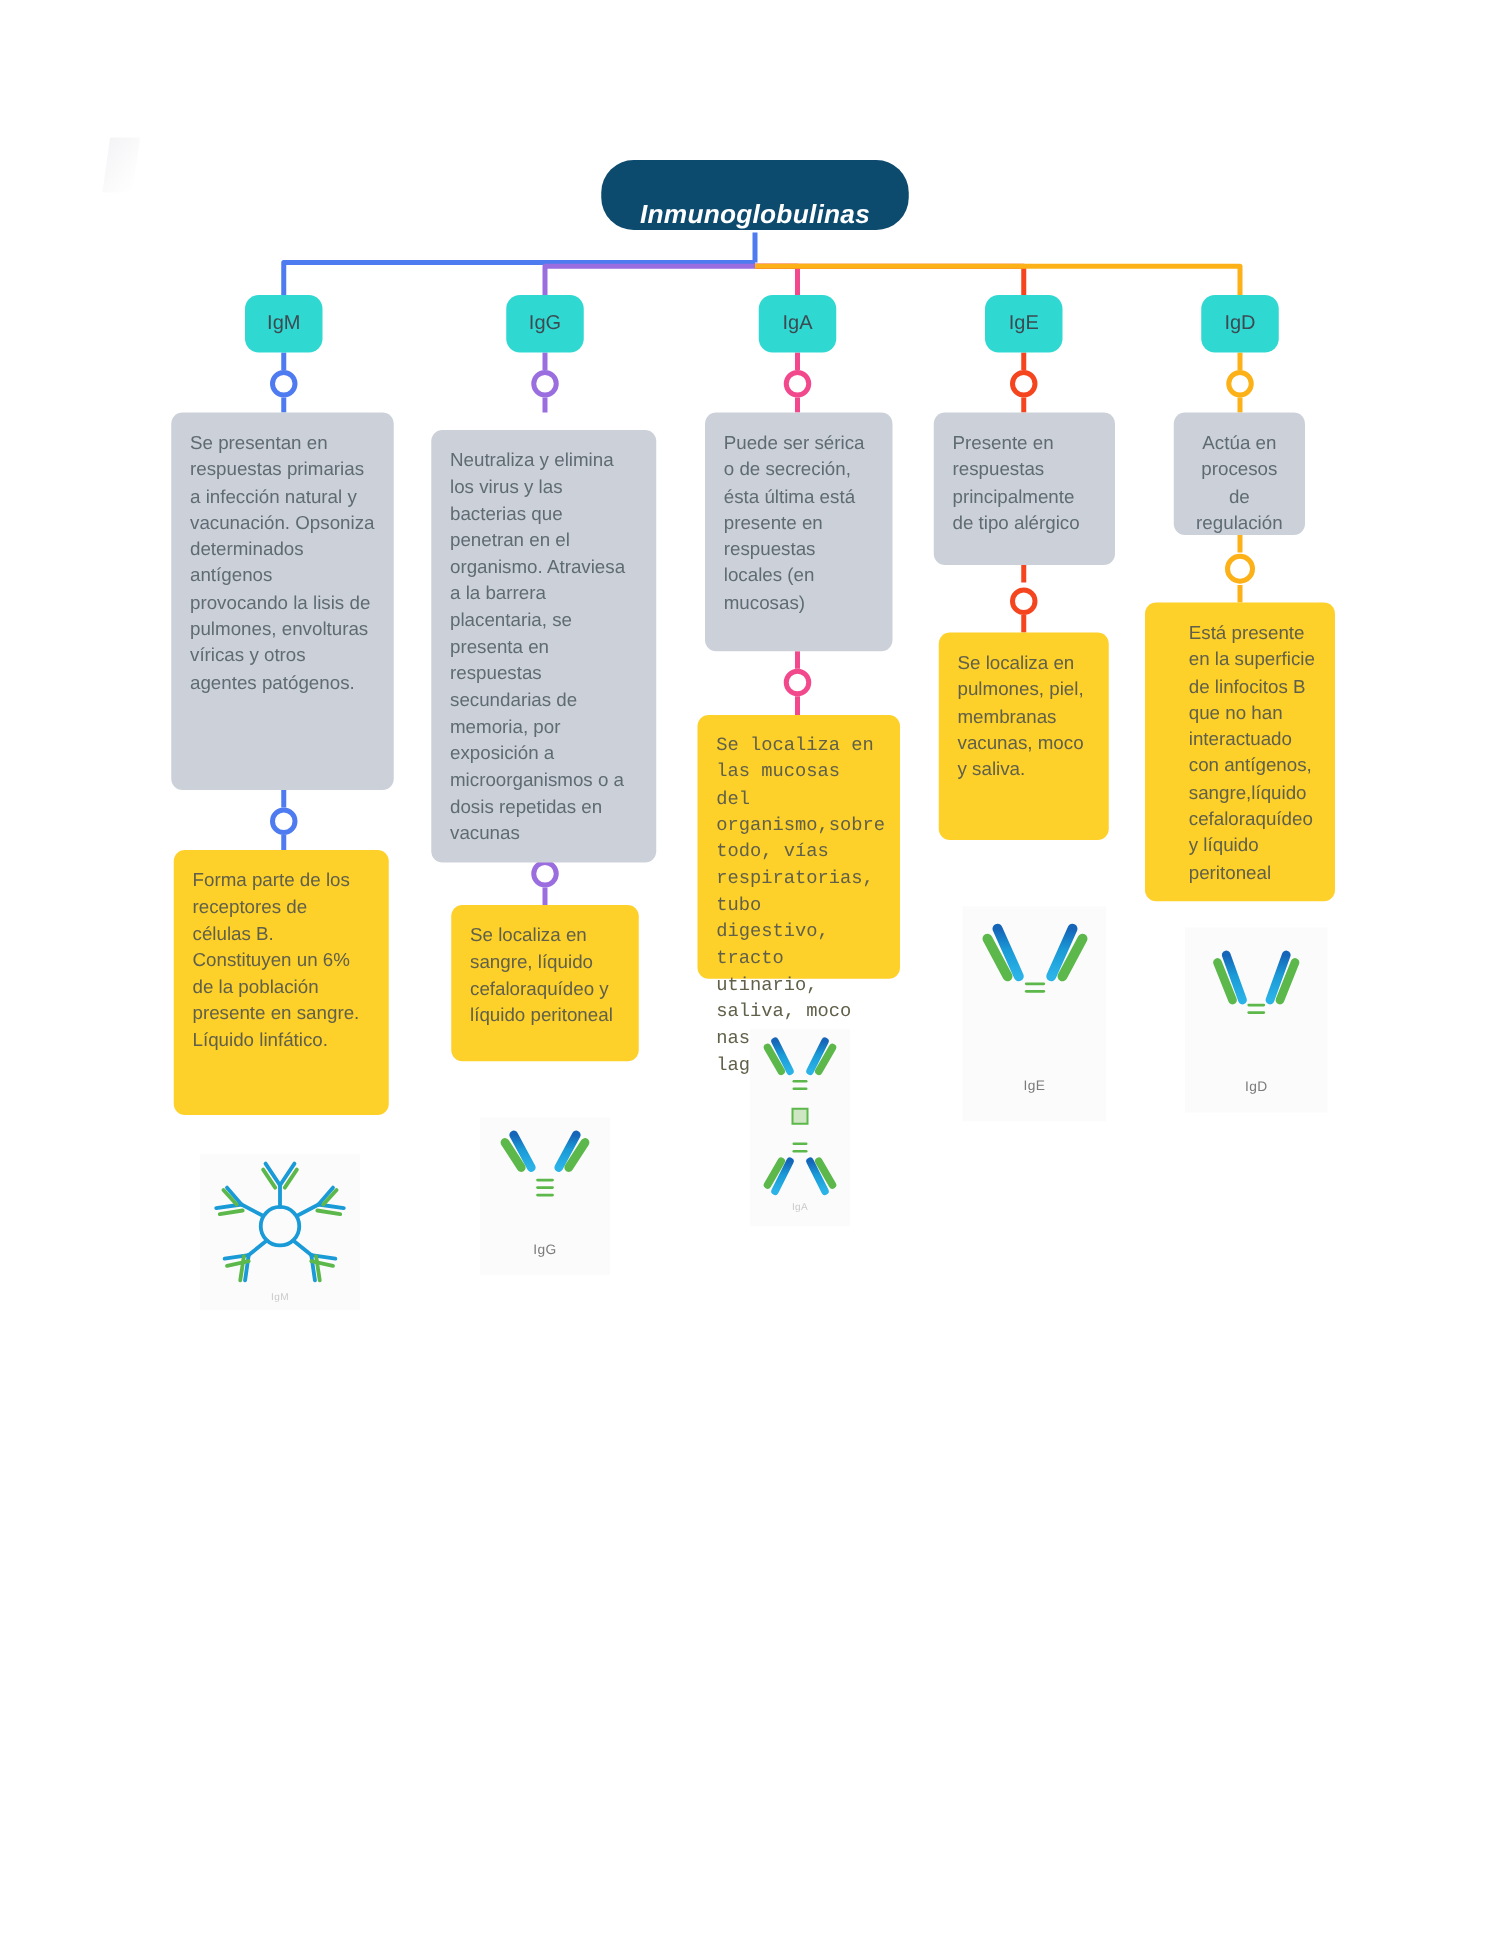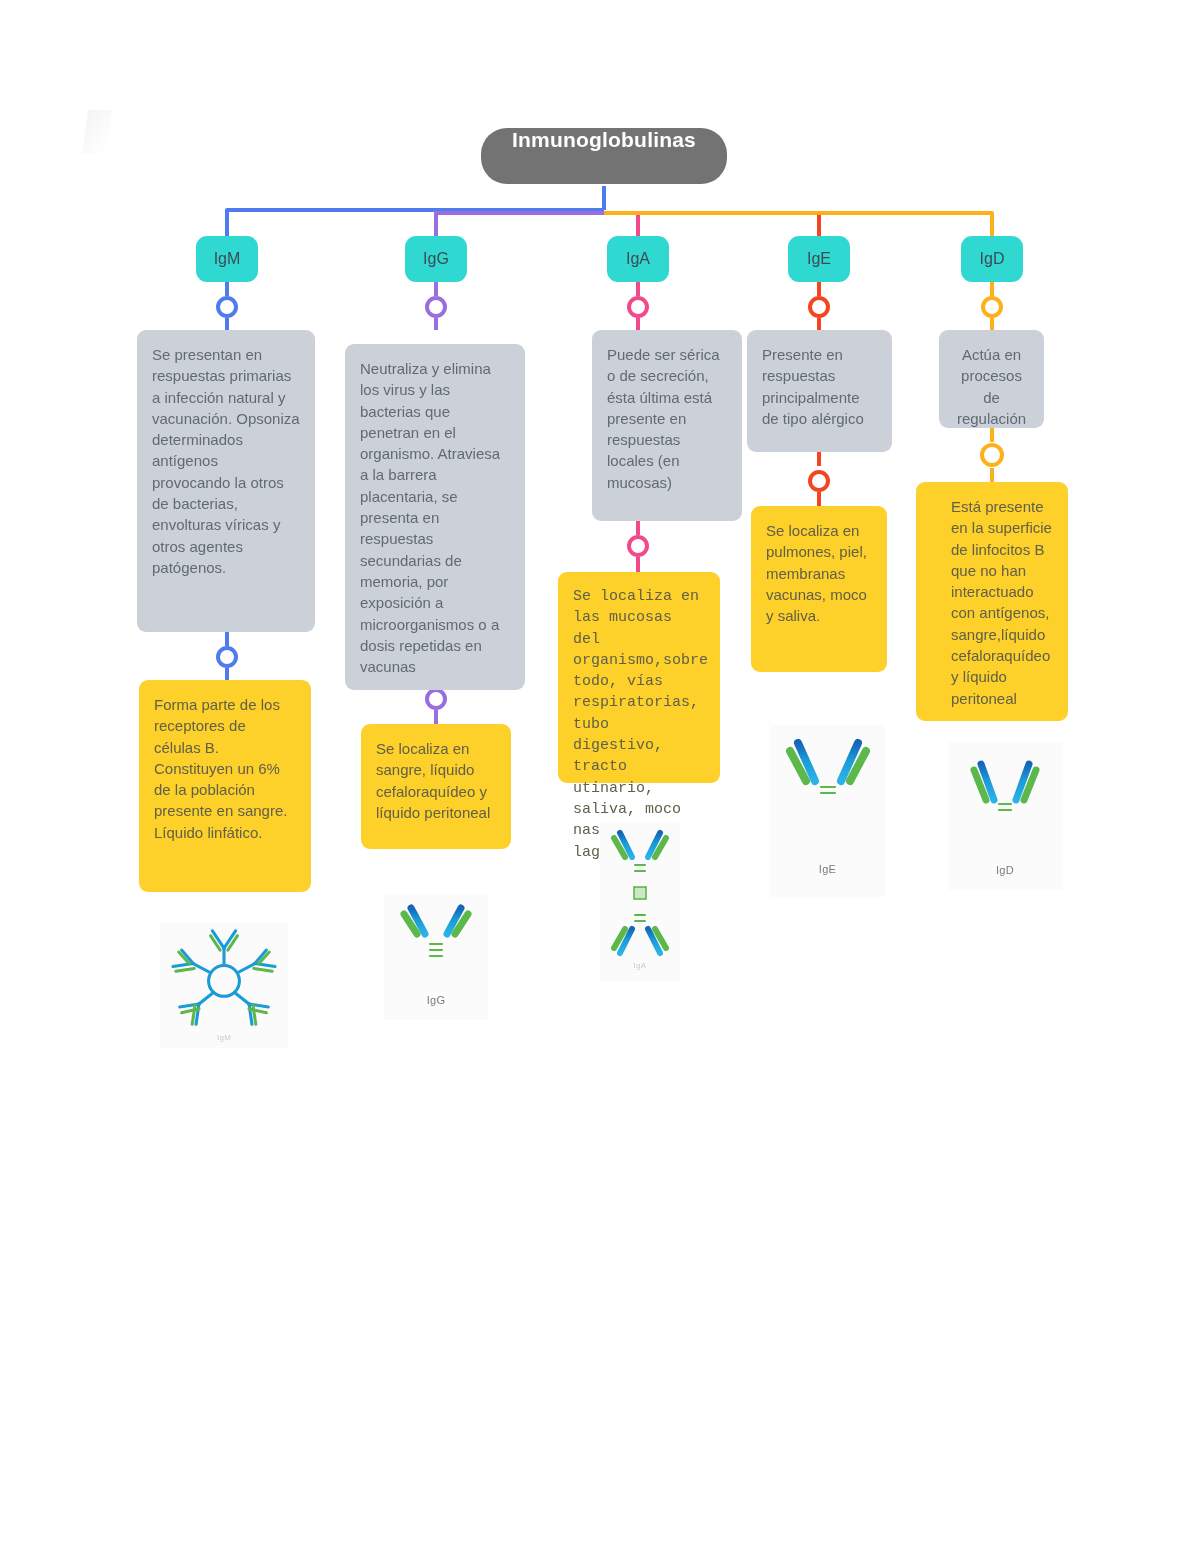--- a/index.html
+++ b/index.html
@@ -31,32 +31,33 @@
     left: 85px; top: 110px;
     width: 24px; height: 44px;
     background: linear-gradient(120deg, #f4f4f6 0%, #fbfbfc 60%, #ffffff 100%);
     transform: skewX(-8deg);
   }
   
   .root-node {
     position: absolute;
     box-sizing: border-box;
     display: flex;
-    align-items: flex-start;
+    align-items: flex-end;
     justify-content: center;
-    background: #737373;
+    background: #0c4a6e;
     color: #ffffff;
     border-radius: 26px;
     font-size: 21px;
     font-weight: bold;
     letter-spacing: 0.2px;
     left: 481px;
     top: 128px;
     width: 246px;
     height: 56px;
+    font-style: italic;
   }
   
   .chip {
     position: absolute;
     box-sizing: border-box;
     display: flex;
     align-items: center;
     justify-content: center;
     background: #2fd9d2;
     color: #3d4a52;
@@ -175,25 +176,25 @@
   <div class="chip" style="left:607px;">
     <span>IgA</span>
   </div>
   <div class="chip" style="left:788px;">
     <span>IgE</span>
   </div>
   <div class="chip" style="left:961px;">
     <span>IgD</span>
   </div>
 
-  <div class="card grey" style="left:137px; top:330px; width:178px; height:302px;">Se presentan en respuestas primarias a infección natural y vacunación. Opsoniza determinados antígenos provocando la otros de bacterias, envolturas víricas y otros agentes patógenos.</div>
+  <div class="card grey" style="left:137px; top:330px; width:178px; height:302px;">Se presentan en respuestas primarias a infección natural y vacunación. Opsoniza determinados antígenos provocando la lisis de pulmones, envolturas víricas y otros agentes patógenos.</div>
 
   <div class="card grey" style="left:345px; top:344px; width:180px; height:346px;">Neutraliza y elimina los virus y las bacterias que penetran en el organismo. Atraviesa a la barrera placentaria, se presenta en respuestas secundarias de memoria, por exposición a microorganismos o a dosis repetidas en vacunas</div>
 
-  <div class="card grey" style="left:564px; top:330px; width:150px; height:191px;margin-left:28px;">Puede ser sérica o de secreción, ésta última está presente en respuestas locales (en mucosas)</div>
+  <div class="card grey" style="left:564px; top:330px; width:150px; height:191px;">Puede ser sérica o de secreción, ésta última está presente en respuestas locales (en mucosas)</div>
 
   <div class="card grey" style="left:747px; top:330px; width:145px; height:122px;">Presente en respuestas principalmente de tipo alérgico</div>
 
   <div class="card grey" style="left:939px; top:330px; width:105px; height:98px;text-align:center;">Actúa en procesos de regulación</div>
 
   <div class="card yellow" style="left:139px; top:680px; width:172px; height:212px;">Forma parte de los receptores de células B. Constituyen un 6% de la población presente en sangre. Líquido linfático.</div>
 
   <div class="card yellow" style="left:361px; top:724px; width:150px; height:125px;">Se localiza en sangre, líquido cefaloraquídeo y líquido peritoneal</div>
 
   <div class="card yellow" style="left:558px; top:572px; width:162px; height:211px;font-family:Liberation Mono, monospace;">Se localiza en las mucosas del organismo,sobre todo, vías respiratorias, tubo digestivo, tracto utinario, saliva, moco nasal y lagrimas.</div>

